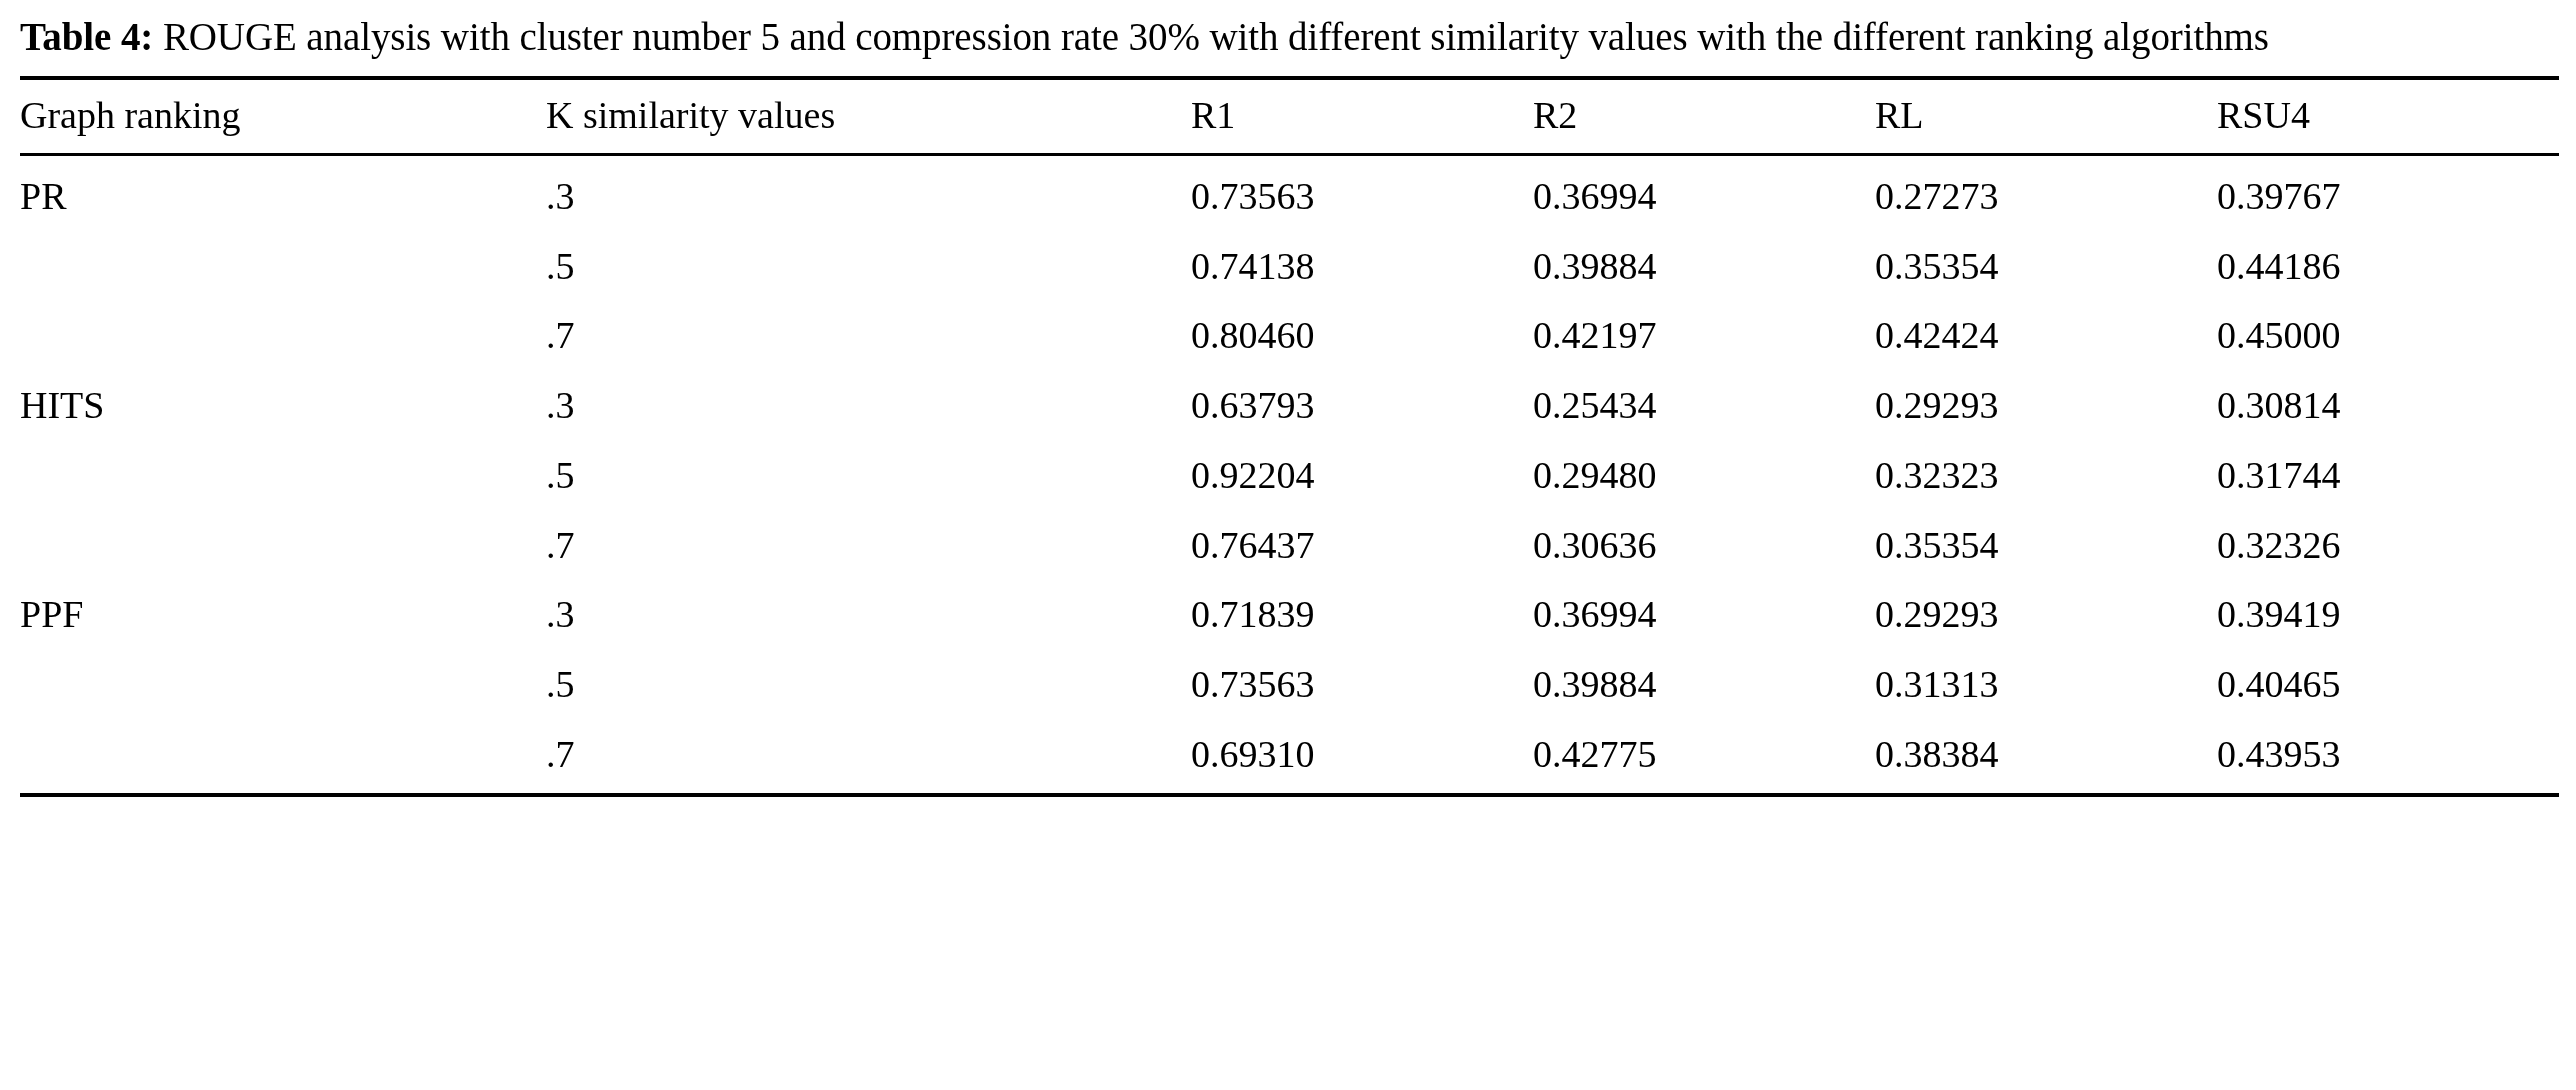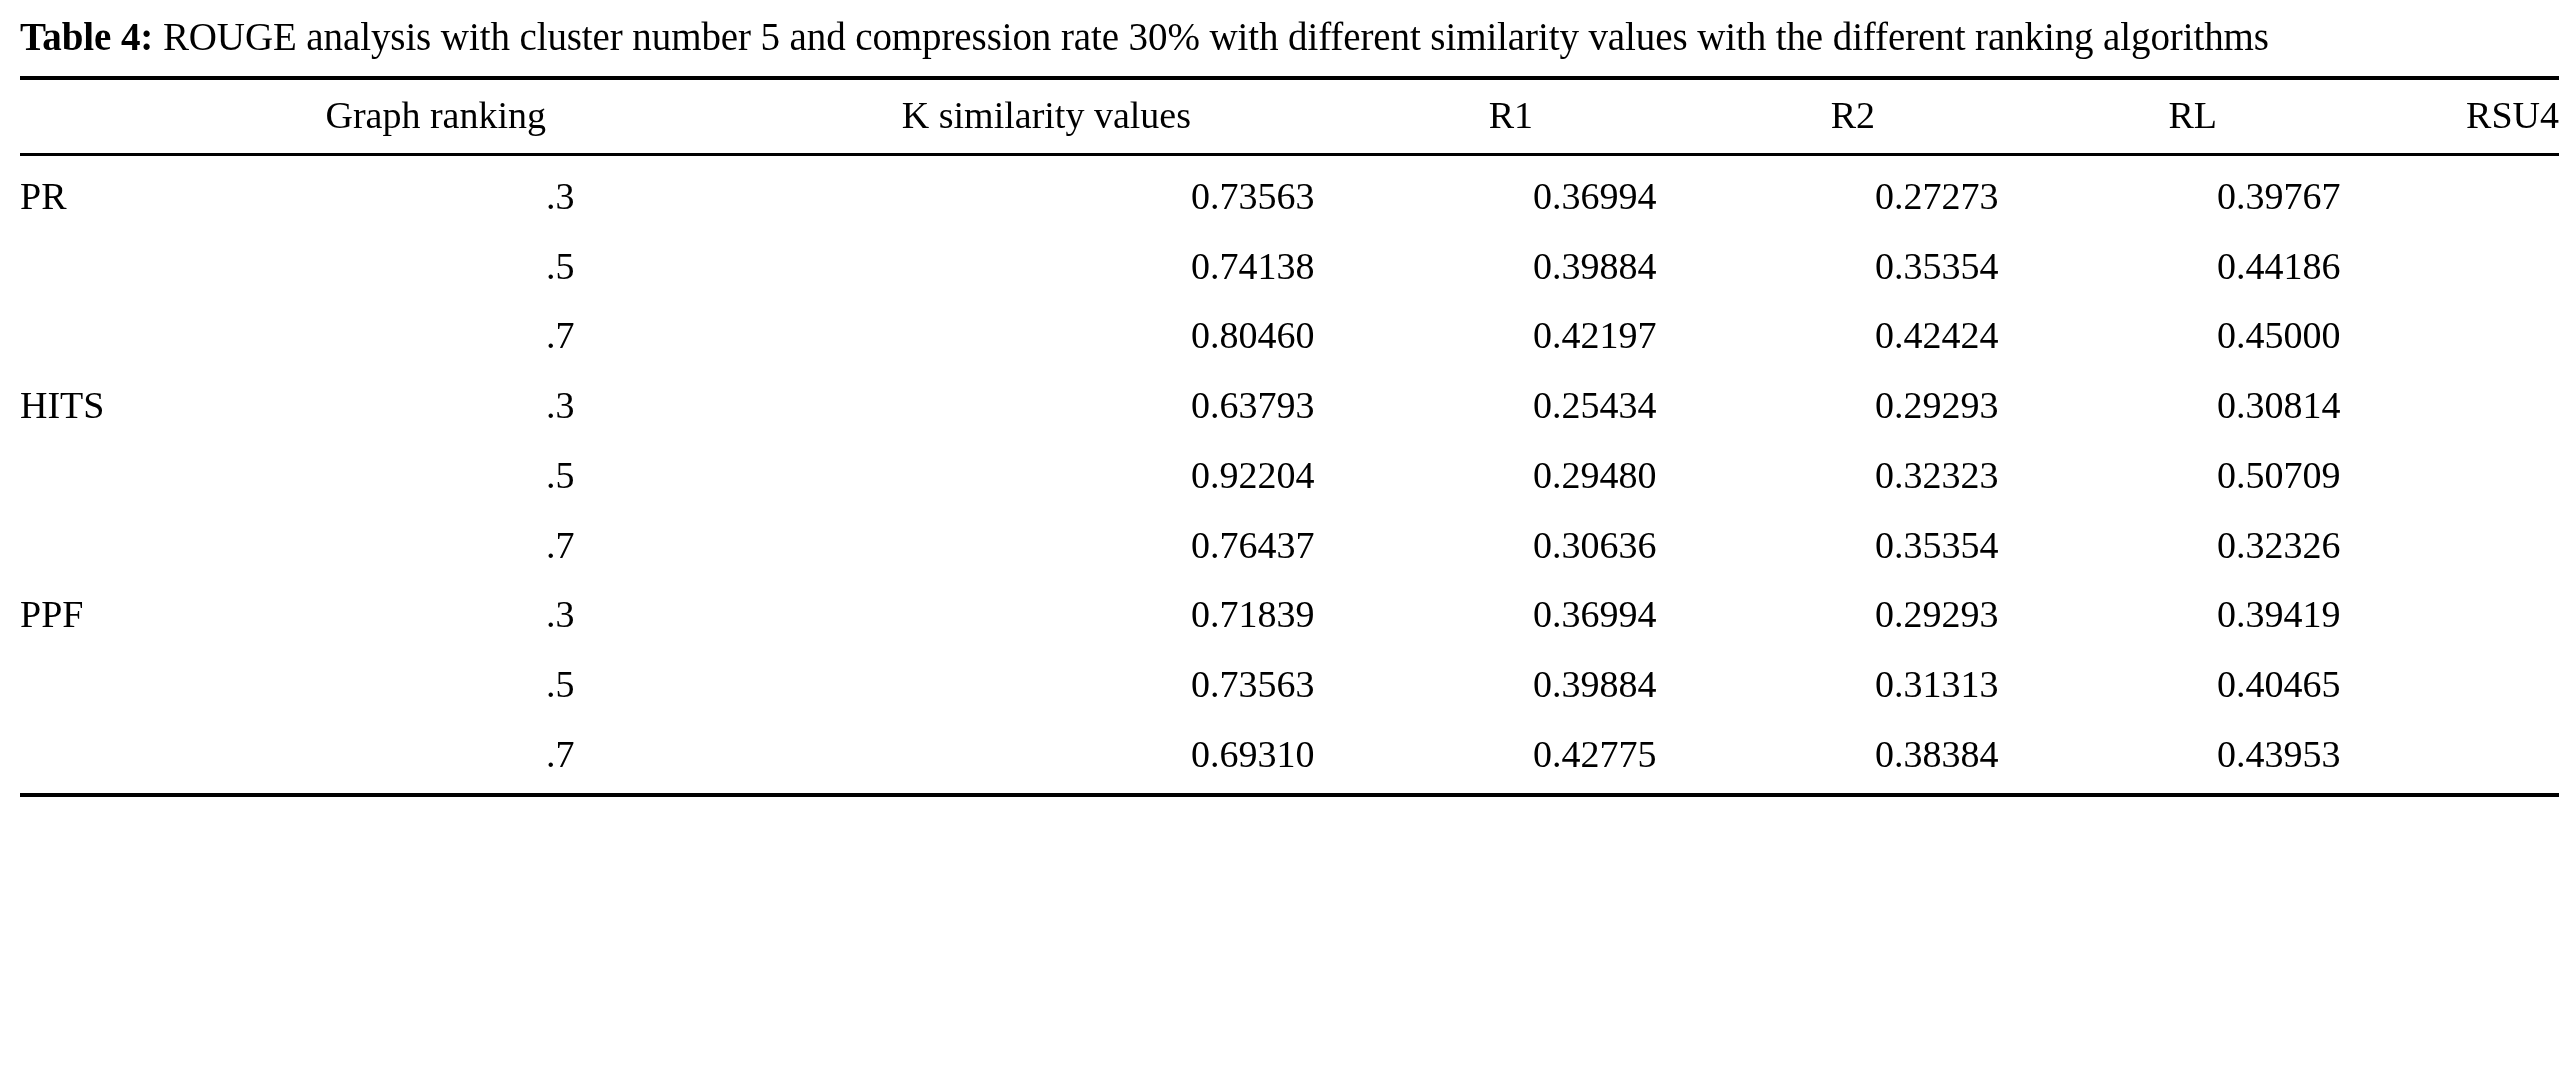--- a/index.html
+++ b/index.html
@@ -36,21 +36,21 @@
   table.rouge-table {
     border-collapse: collapse;
     width: 2537px;
     table-layout: fixed;
     font-size: 38px;
   }
   table.rouge-table colgroup col.c-rank { width: 526px; }
   table.rouge-table colgroup col.c-sim  { width: 645px; }
   table.rouge-table colgroup col.c-val  { width: 342px; }
   thead th {
-    text-align: right;
+    text-align: left;
     font-weight: normal;
     padding: 14.5px 0 16px 0;
     vertical-align: bottom;
     line-height: 1.1;
   }
   thead tr.header-row {
     border-top: 4.6px solid #000000;
     border-bottom: 3.3px solid #000000;
   }
   tbody td {
@@ -138,21 +138,21 @@
         <td>0.25434</td>
         <td>0.29293</td>
         <td>0.30814</td>
       </tr>
       <tr>
         <td class="blank-cell"></td>
         <td>.5</td>
         <td>0.92204</td>
         <td>0.29480</td>
         <td>0.32323</td>
-        <td>0.50709</td>
+        <td>0.31744</td>
       </tr>
       <tr>
         <td class="blank-cell"></td>
         <td>.7</td>
         <td>0.76437</td>
         <td>0.30636</td>
         <td>0.35354</td>
         <td>0.32326</td>
       </tr>
       <tr>

